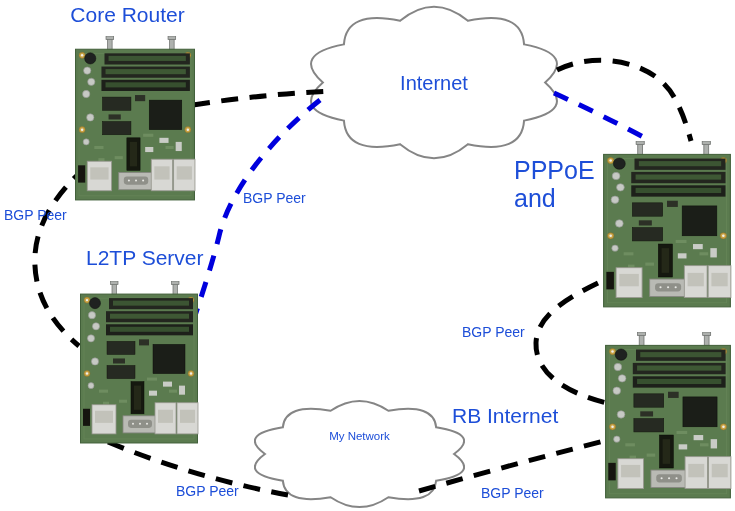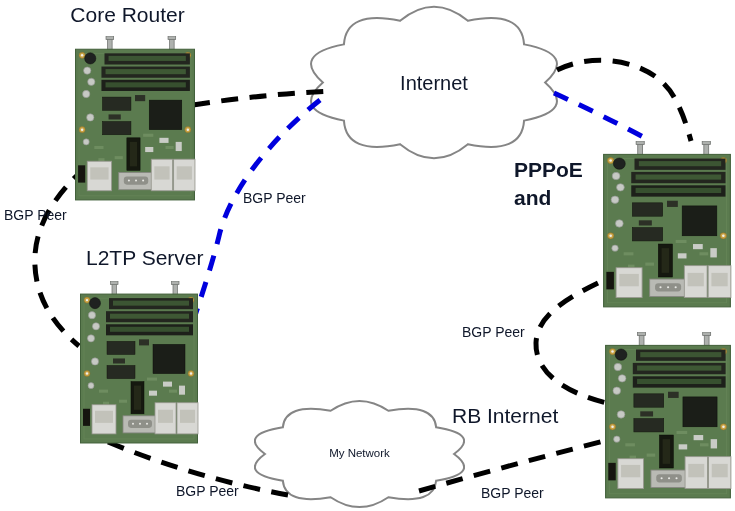--- a/index.html
+++ b/index.html
@@ -1,34 +1,34 @@
 <!DOCTYPE html>
 <html><head>
 <meta charset="utf-8">
 <style>
   html,body{margin:0;padding:0;background:#fff;}
   #stage{
     position:relative;width:735px;height:511px;overflow:hidden;background:#ffffff;
-    font-family:"Liberation Sans", sans-serif;color:#0f172a;
+    font-family:"Liberation Sans", sans-serif;color:#1d4ed8;
   }
   .abs{position:absolute;}
   svg{display:block;}
   
   .link{fill:none;stroke-linecap:butt;}
   .ln-k{stroke:#000000;stroke-width:5;stroke-dasharray:17 11.5;}
   .ln-b{stroke:#0000dd;stroke-width:5;stroke-dasharray:15.5 12;}
   
   .cloud-path{fill:#ffffff;stroke:#858585;stroke-width:2;vector-effect:non-scaling-stroke;}
   
   .node-title{font-size:21px;line-height:24px;white-space:nowrap;}
   .center{text-align:center;}
   .cloud-title{font-size:20px;}
   .small-cloud-title{font-size:11.5px;}
   .bgp{font-size:14px;white-space:nowrap;}
-  .multiline div{font-size:21px;line-height:28px;font-weight:bold;}
+  .multiline div{font-size:25px;line-height:28px;}
   .z1{z-index:1}.z2{z-index:2}.z3{z-index:3}.z4{z-index:4}
 </style>
 </head>
 <body>
 
 <div id="stage">
 
   <svg width="0" height="0" style="position:absolute" aria-hidden="true">
     <defs>
       <symbol id="routerboard" viewBox="0 0 120 165" preserveAspectRatio="none">
@@ -141,21 +141,21 @@
       <use href="#routerboard"></use>
     </svg>
   <svg class="abs z3" style="left:604px;top:332px;" width="128" height="170" viewBox="0 0 120 165" preserveAspectRatio="none">
       <use href="#routerboard"></use>
     </svg>
 
   <div class="abs z4 node-title center" style="left:20px;top:3px;width:215px;">Core Router</div>
   <div class="abs z4 cloud-title center" style="left:310px;top:72px;width:248px;">Internet</div>
   <div class="abs z4 node-title" style="left:66px;top:246px;margin-left:20px;">L2TP Server</div>
   <div class="abs z4 node-title" style="left:452px;top:404px;">RB Internet</div>
-  <div class="abs z4 small-cloud-title center" style="left:254px;top:447px;width:211px;">My Network</div>
+  <div class="abs z4 small-cloud-title center" style="left:254px;top:430px;width:211px;">My Network</div>
   <div class="abs z4 multiline" style="left:514px;top:156px;">
     <div>PPPoE</div>
     <div>and</div>
   </div>
 
   <div class="abs z4 bgp" style="left:4px;top:207px;">BGP Peer</div>
   <div class="abs z4 bgp" style="left:243px;top:190px;">BGP Peer</div>
   <div class="abs z4 bgp" style="left:462px;top:324px;">BGP Peer</div>
   <div class="abs z4 bgp" style="left:176px;top:483px;">BGP Peer</div>
   <div class="abs z4 bgp" style="left:481px;top:485px;">BGP Peer</div>

